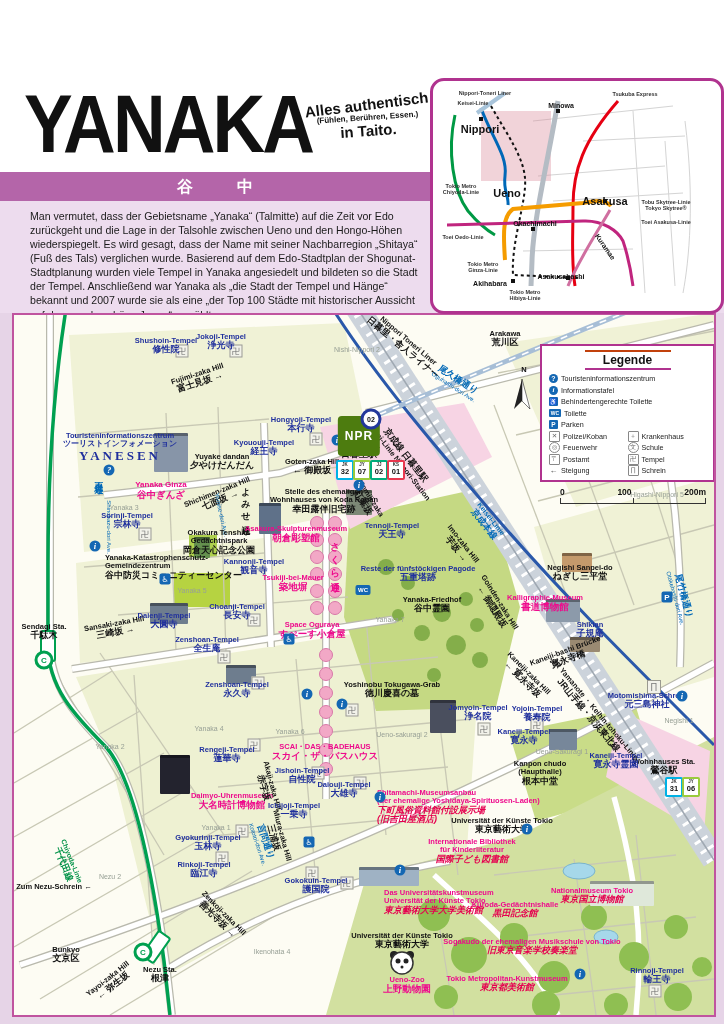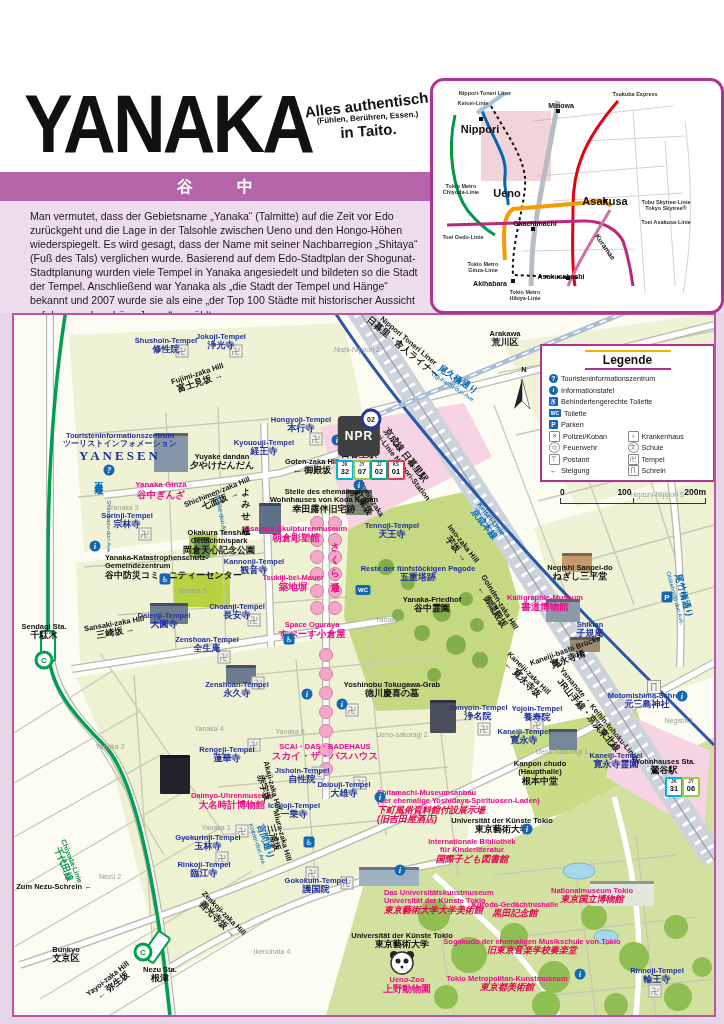--- a/index.html
+++ b/index.html
@@ -53,21 +53,21 @@
   .ln-rj {color:#e5004f;font-weight:bold;font-size:9px;font-style:italic;}
   .ln-bk {color:#111;font-weight:bold;font-size:7.5px;}
   .ln-bj {color:#111;font-weight:bold;font-size:9px;}
   .ln-gy {color:#98a096;font-size:7px;}
   .ln-rd {color:#0068b7;font-weight:bold;font-size:7px;}
   .ln-rdj{color:#0068b7;font-weight:bold;font-size:9px;}
   .ln-rds{color:#0068b7;font-size:6px;}
   .ln-gn {color:#009247;font-weight:bold;font-size:7px;}
   .ln-gnj{color:#009247;font-weight:bold;font-size:9px;}
   
-  .npr{position:absolute;transform:translate(-50%,-50%);background:#404040;color:#fff;font-weight:900;font-size:12px;
+  .npr{position:absolute;transform:translate(-50%,-50%);background:#4d7c0f;color:#fff;font-weight:900;font-size:12px;
        padding:13px 7px;border-radius:4px;z-index:14;letter-spacing:1px;}
   .jrb{position:absolute;width:14px;height:16px;transform:translate(-50%,-50%);background:#fff;border-radius:2px;
        text-align:center;z-index:14;}
   .jrb .a{display:block;font-size:4.5px;font-weight:bold;line-height:6px;color:#333;}
   .jrb .b{display:block;font-size:7.5px;font-weight:bold;line-height:8px;color:#111;}
   .circb{position:absolute;width:15px;height:15px;transform:translate(-50%,-50%);background:#fff;border:3px solid #23389b;
        border-radius:50%;text-align:center;font-size:7px;font-weight:bold;line-height:15px;color:#111;z-index:14;}
   .mC{position:absolute;width:13px;height:13px;transform:translate(-50%,-50%);background:#fff;border:3px solid #00a050;
        border-radius:50%;color:#00a050;font-size:8px;font-weight:900;text-align:center;line-height:13px;z-index:14;}
   .mi{position:absolute;transform:translate(-50%,-50%);width:11px;height:11px;border-radius:50%;background:#1467b3;color:#fff;
@@ -76,21 +76,21 @@
   .mi-P{border-radius:2px;width:11px;height:11px;font-family:"Liberation Sans",sans-serif;font-style:normal;font-size:8px;}
   .mi-acc{border-radius:2px;font-style:normal;font-family:"DejaVu Sans",sans-serif;font-size:8px;}
   .manji{position:absolute;transform:translate(-50%,-50%);width:11px;height:11px;background:#f2f2ea;border:1px solid #9a9a90;
        color:#666;font-size:8px;line-height:11px;text-align:center;z-index:11;}
   .torii{position:absolute;transform:translate(-50%,-50%);width:12px;height:12px;background:#f2f2ea;border:1px solid #9a9a90;
        color:#777;font-size:9px;line-height:11px;text-align:center;z-index:11;}
   .bld{position:absolute;z-index:10;border-radius:1px;}
   
   .legend{position:absolute;left:526px;top:29px;width:175px;height:138px;background:#fff;border:2px solid #b0338f;z-index:20;box-sizing:border-box;padding:3px 7px;}
   .leg-title{display:block;width:86px;margin:1px auto 3px auto;text-align:center;font-size:12px;font-weight:900;color:#111;
-       border-top:2px solid #eab308;border-bottom:2px solid #b0338f;padding:1px 0;}
+       border-top:2px solid #c2410c;border-bottom:2px solid #b0338f;padding:1px 0;}
   .leg-row{display:flex;align-items:center;height:11.5px;font-size:7.2px;color:#222;}
   .leg-half{display:flex;align-items:center;width:50%;}
   .lgi{display:inline-block;margin-right:3px;text-align:center;flex:none;}
   .ic-rnd{width:9px;height:9px;border-radius:50%;background:#1467b3;color:#fff;font-size:7px;line-height:9px;font-weight:bold;}
   .ic-it{font-family:"Liberation Serif",serif;font-style:italic;}
   .ic-sq{width:9px;height:9px;background:#1467b3;color:#fff;font-size:6.5px;line-height:9px;font-weight:bold;border-radius:1px;}
   .ic-bar{width:12px;height:8px;background:#1467b3;color:#fff;font-size:5px;line-height:8px;font-weight:bold;border-radius:1px;}
   .ic-box{width:9px;height:9px;background:#fff;border:1px solid #888;color:#666;font-size:6.5px;line-height:8px;border-radius:1px;}
   .ic-cir{width:9px;height:9px;background:#fff;border:1px solid #888;border-radius:50%;color:#666;font-size:6px;line-height:8px;}
   .ic-pln{width:9px;color:#333;font-size:8px;font-weight:bold;}

